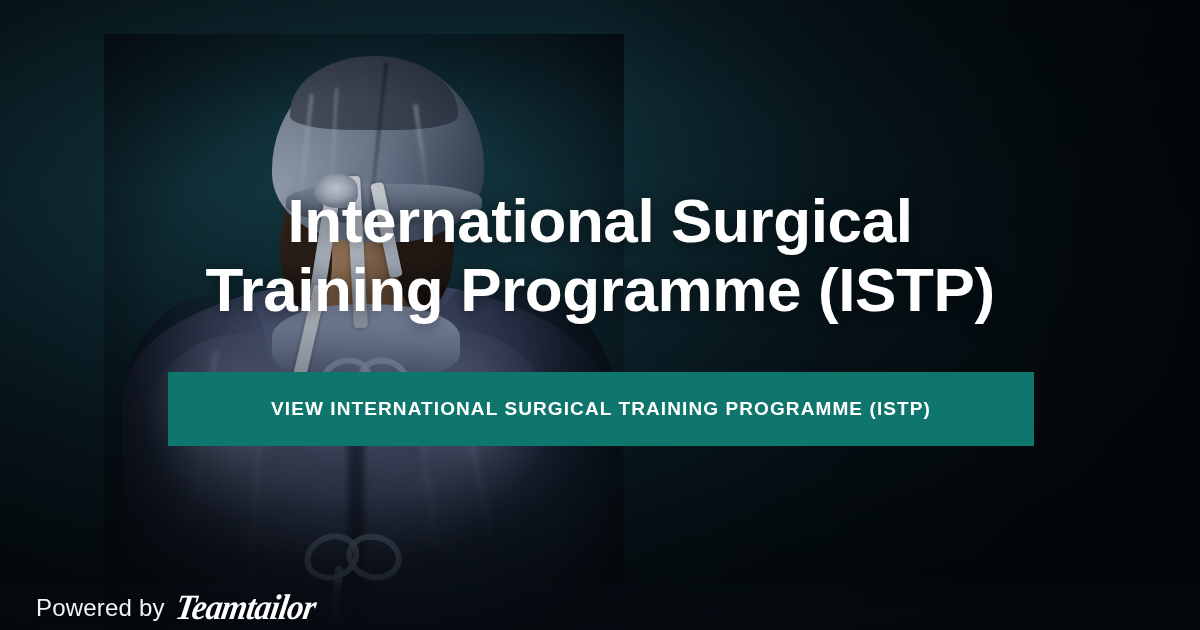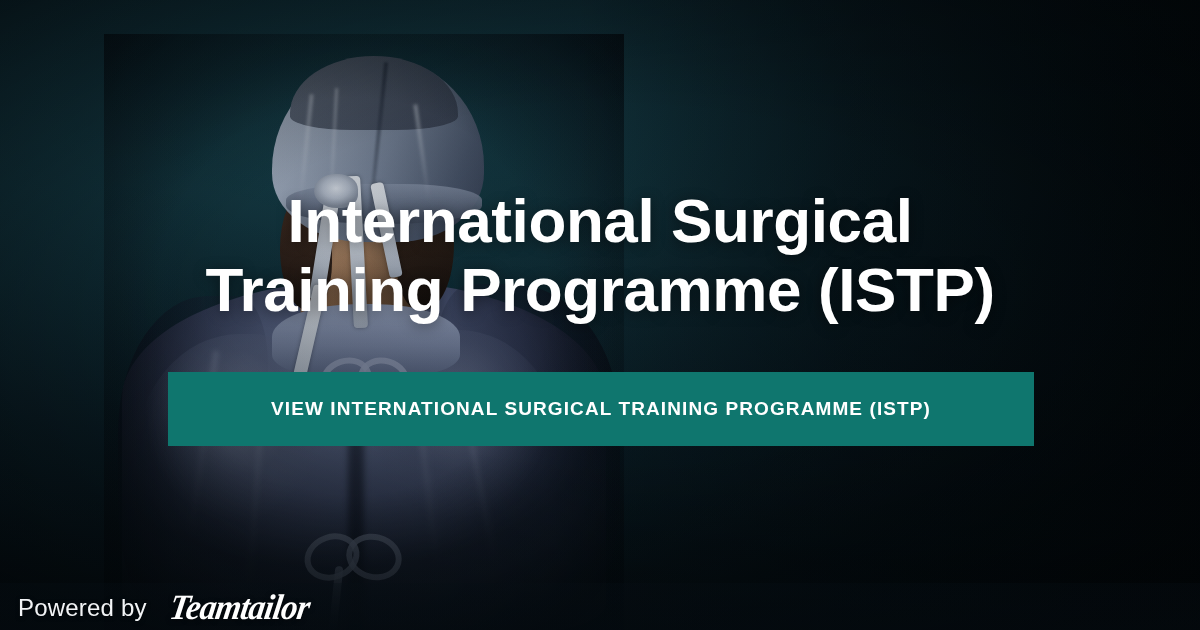--- a/index.html
+++ b/index.html
@@ -278,22 +278,22 @@
   }
 
   
   #footer-band {
     position:absolute; left:0; bottom:0;
     width:1200px; height:47px;
     background:linear-gradient(180deg, rgba(6,14,20,.34) 0%, rgba(5,12,18,.5) 100%);
     pointer-events:none;
   }
   #footer {
-    position:absolute; left:18px; bottom:6px;
-    display:flex; align-items:center; gap:23px;
+    position:absolute; left:36px; bottom:6px;
+    display:flex; align-items:center; gap:11px;
   }
   #powered-by {
     color:#f2f4f6;
     font-size:24px;
     font-weight:normal;
     letter-spacing:.2px;
     line-height:1;
     text-shadow:0 1px 4px rgba(0,0,0,.5);
   }
   #teamtailor-logo {

